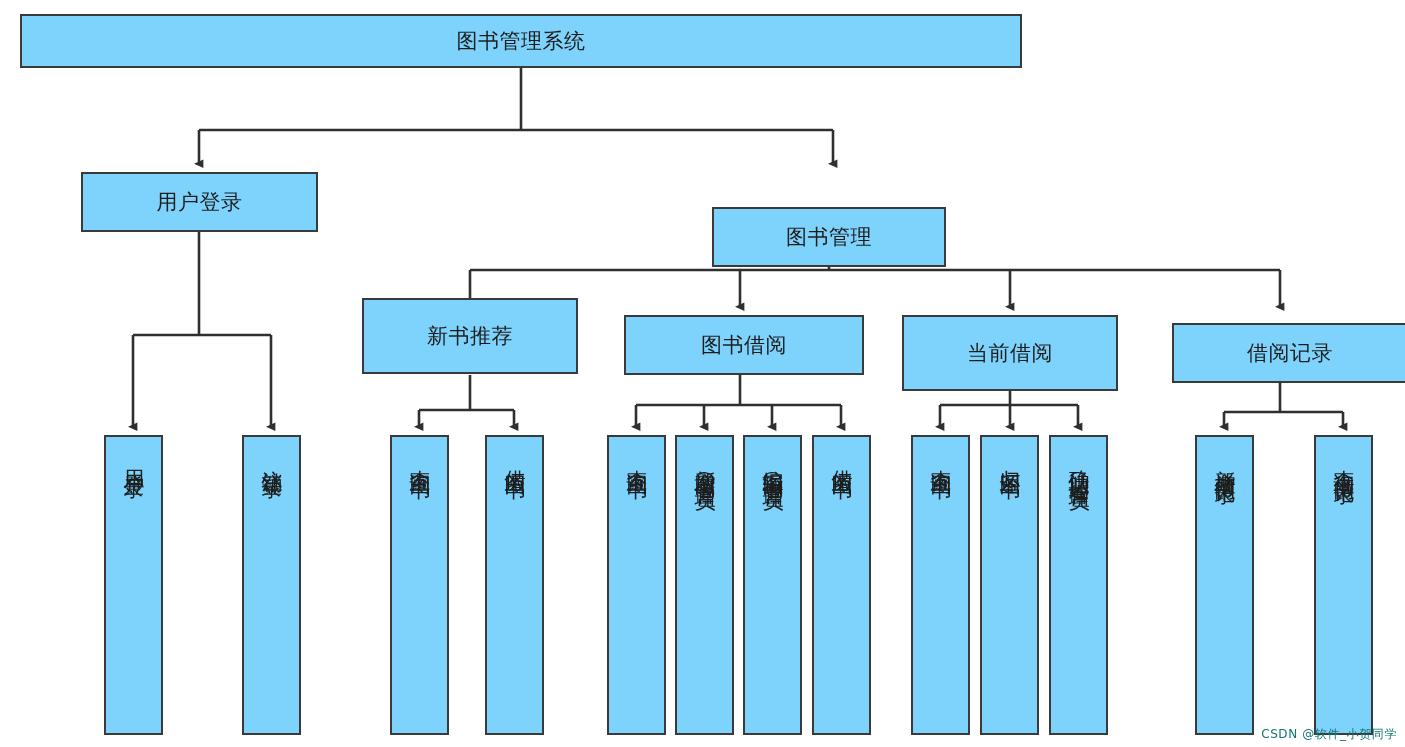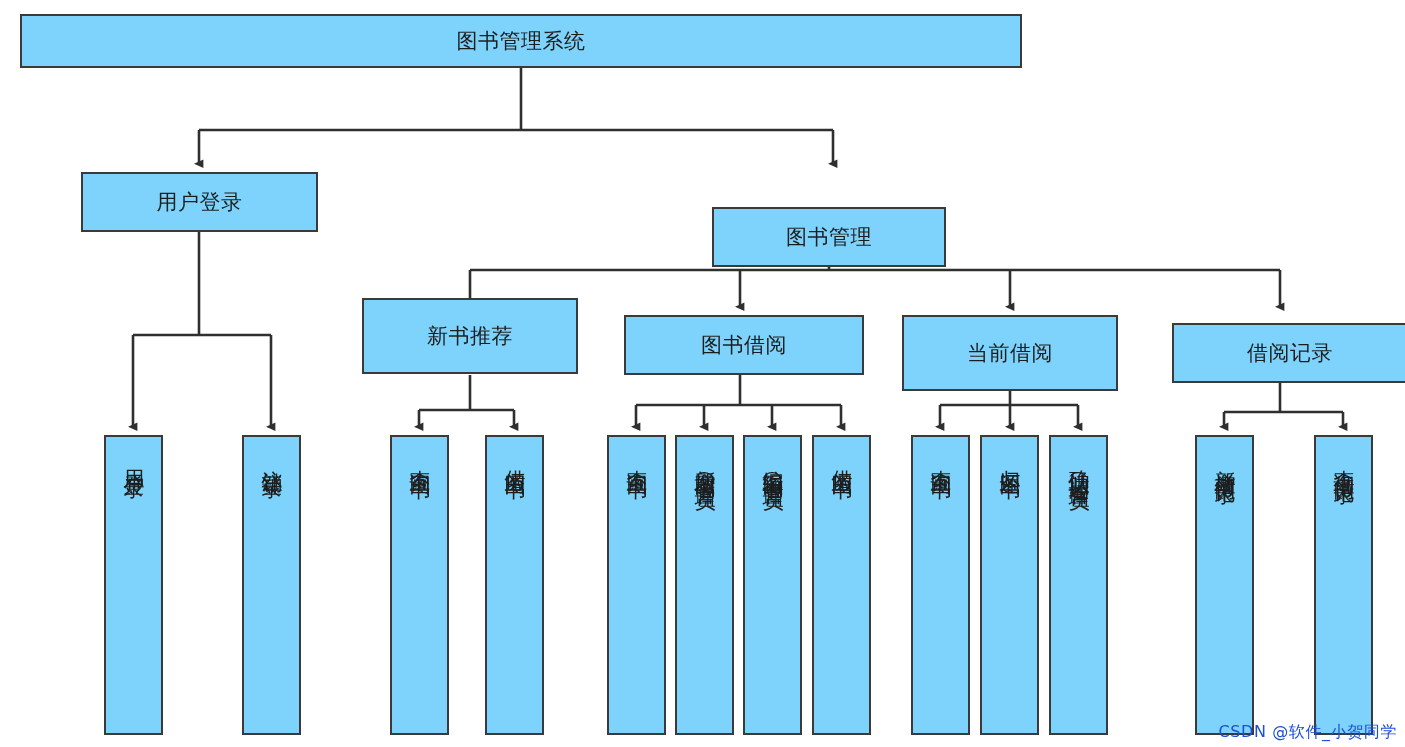--- a/index.html
+++ b/index.html
@@ -59,22 +59,22 @@
     writing-mode: vertical-rl;
     text-orientation: upright;
     letter-spacing: 3px;
     line-height: 1;
     white-space: nowrap;
   }
   .watermark {
     position: absolute;
     right: 8px;
     bottom: 4px;
-    font-size: 16px;
-    color: #1d4ed8;
+    font-size: 12px;
+    color: #0f766e;
     letter-spacing: 0.6px;
     white-space: nowrap;
     user-select: none;
     text-align: right;
   }
 </style>
 </head>
 <body>
 
 <div id="canvas">

